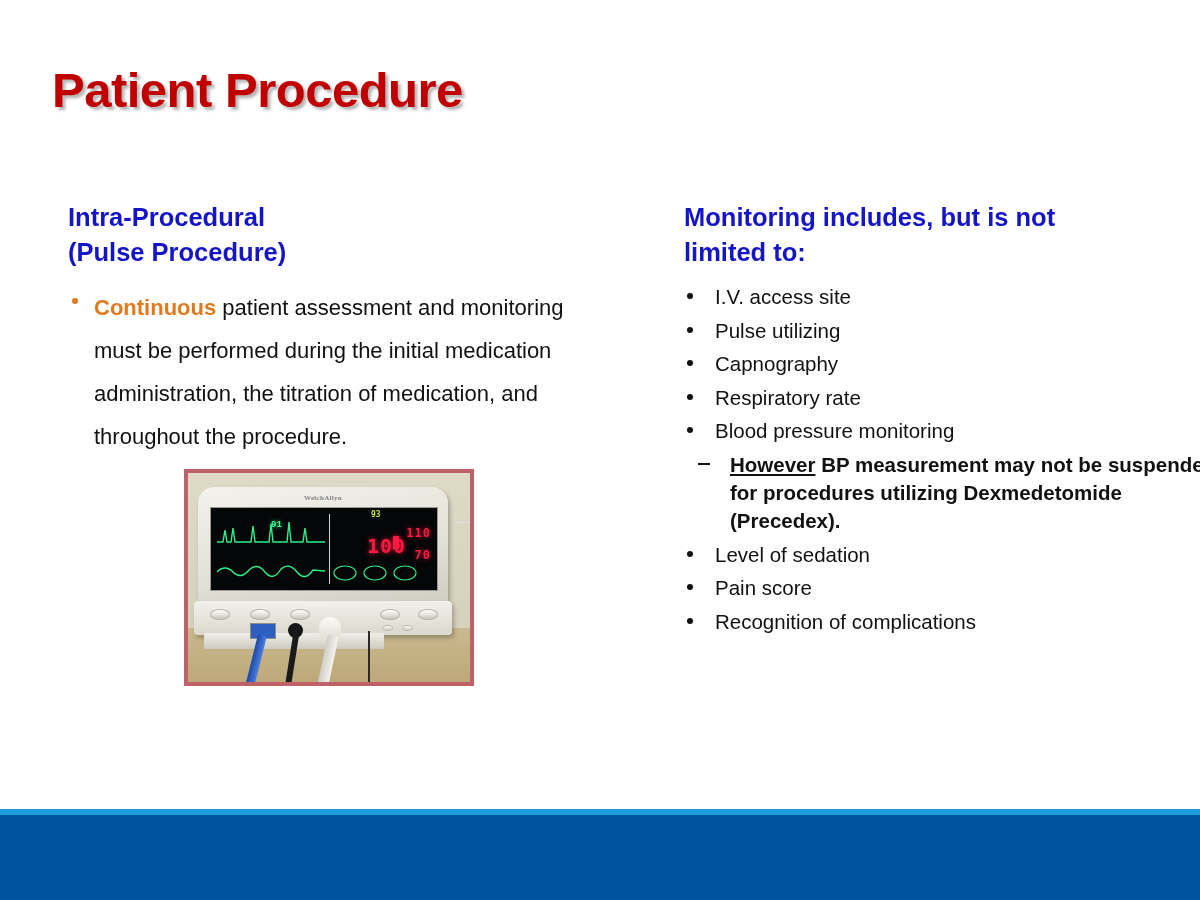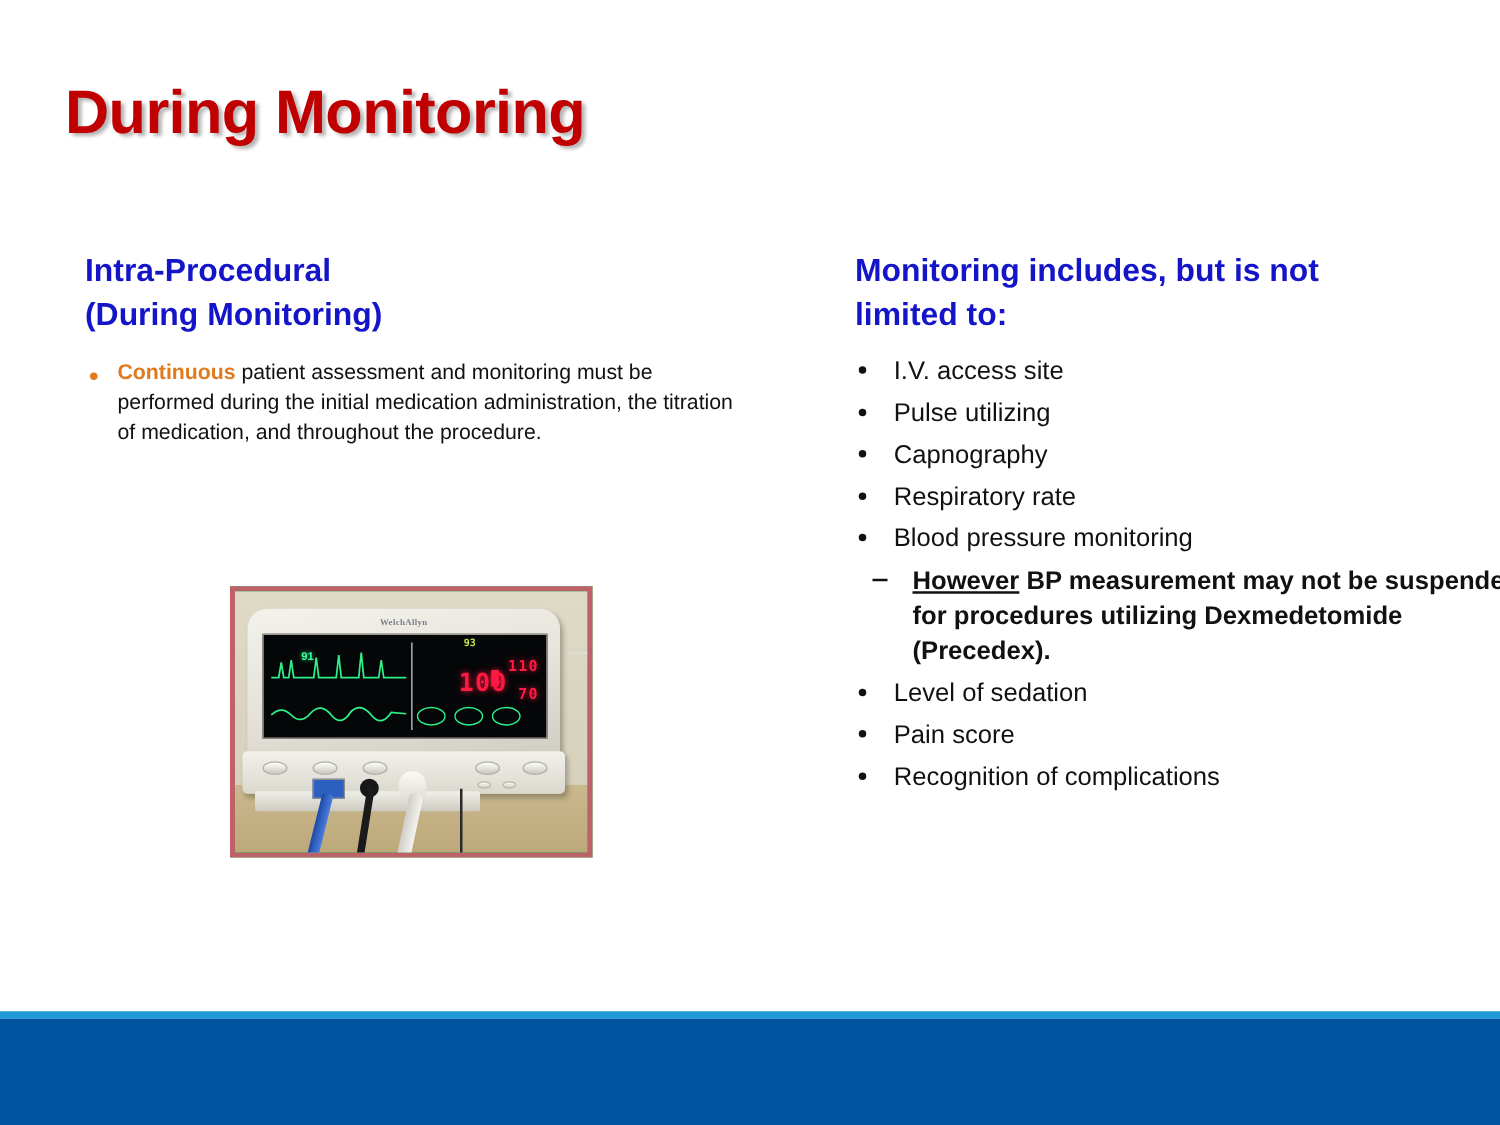--- a/index.html
+++ b/index.html
@@ -40,22 +40,22 @@
     font-size: 25.5px;
     line-height: 35px;
     margin: 0 0 10px 0;
   }
   .col-heading .hl { display: block; }
 
   
   .lbullet {
     position: relative;
     padding-left: 26px;
-    font-size: 17px;
-    line-height: 24px;
+    font-size: 22px;
+    line-height: 43px;
     color: #111111;
     margin-top: 16px;
   }
   .lbullet .dot {
     position: absolute;
     left: 4px; top: 12px;
     width: 6px; height: 6px;
     border-radius: 50%;
     background: #e07a1c;
   }
@@ -141,22 +141,22 @@
             color:#ff1840; letter-spacing:1px; font-family:"DejaVu Sans Mono", monospace;
             text-shadow:0 0 5px rgba(255,24,64,0.85);margin-left:32px; }
   .num-sys { position:absolute; right:4px; top:16px; font-size:12px; font-weight:bold;
              color:#ff1840; letter-spacing:1px; font-family:"DejaVu Sans Mono", monospace;
              text-shadow:0 0 5px rgba(255,24,64,0.8); }
   .num-dia { position:absolute; right:4px; top:38px; font-size:12px; font-weight:bold;
              color:#ff1840; letter-spacing:1px; font-family:"DejaVu Sans Mono", monospace;
              text-shadow:0 0 5px rgba(255,24,64,0.8); }
   .num-top { position:absolute; left:40px; top:0px; font-size:8px; font-weight:bold;
              color:#c8e84a; font-family:"DejaVu Sans Mono", monospace; }
-  .num-sat { position:absolute; left:26px; top:8px; font-size:9px; font-weight:bold;
-             color:#3dff9a; font-family:Liberation Sans, sans-serif;
+  .num-sat { position:absolute; left:56px; top:8px; font-size:9px; font-weight:bold;
+             color:#3dff9a; font-family:Liberation Mono, monospace;
              text-shadow:0 0 4px rgba(61,255,154,0.8); }
   .blip { position:absolute; left:62px; top:26px; width:6px; height:13px;
           background:#ff1840; box-shadow:0 0 5px rgba(255,24,64,0.8); }
 
   .mon-bezel-bottom {
     position: absolute; left: 6px; top: 128px;
     width: 258px; height: 34px;
     background: linear-gradient(180deg,#f1f0ea 0%, #dbd9ce 100%);
     border-radius: 4px;
     box-shadow: 2px 3px 4px rgba(0,0,0,0.25);
@@ -200,26 +200,26 @@
     position: absolute; left: 0; top: 815px;
     width: 1200px; height: 85px;
     background: #00549f;
   }
 </style>
 </head>
 <body>
 
 <div id="slide">
 
-  <div id="slide-title">During Monitoring</div>
+  <div id="slide-title">Patient Procedure</div>
 
   <div id="left-column" class="column">
     <div class="col-heading">
       <span class="hl">Intra-Procedural</span>
-      <span class="hl">(During Monitoring)</span>
+      <span class="hl">(Pulse Procedure)</span>
     </div>
 
     <div class="lbullet">
       <span class="dot"></span>
       <span class="strong-orange">Continuous</span><span> patient assessment and monitoring must be performed during the initial medication administration, the titration of medication, and throughout the procedure.</span>
     </div>
   </div>
 
   <div id="monitor-figure">
     <div id="monitor-photo">

